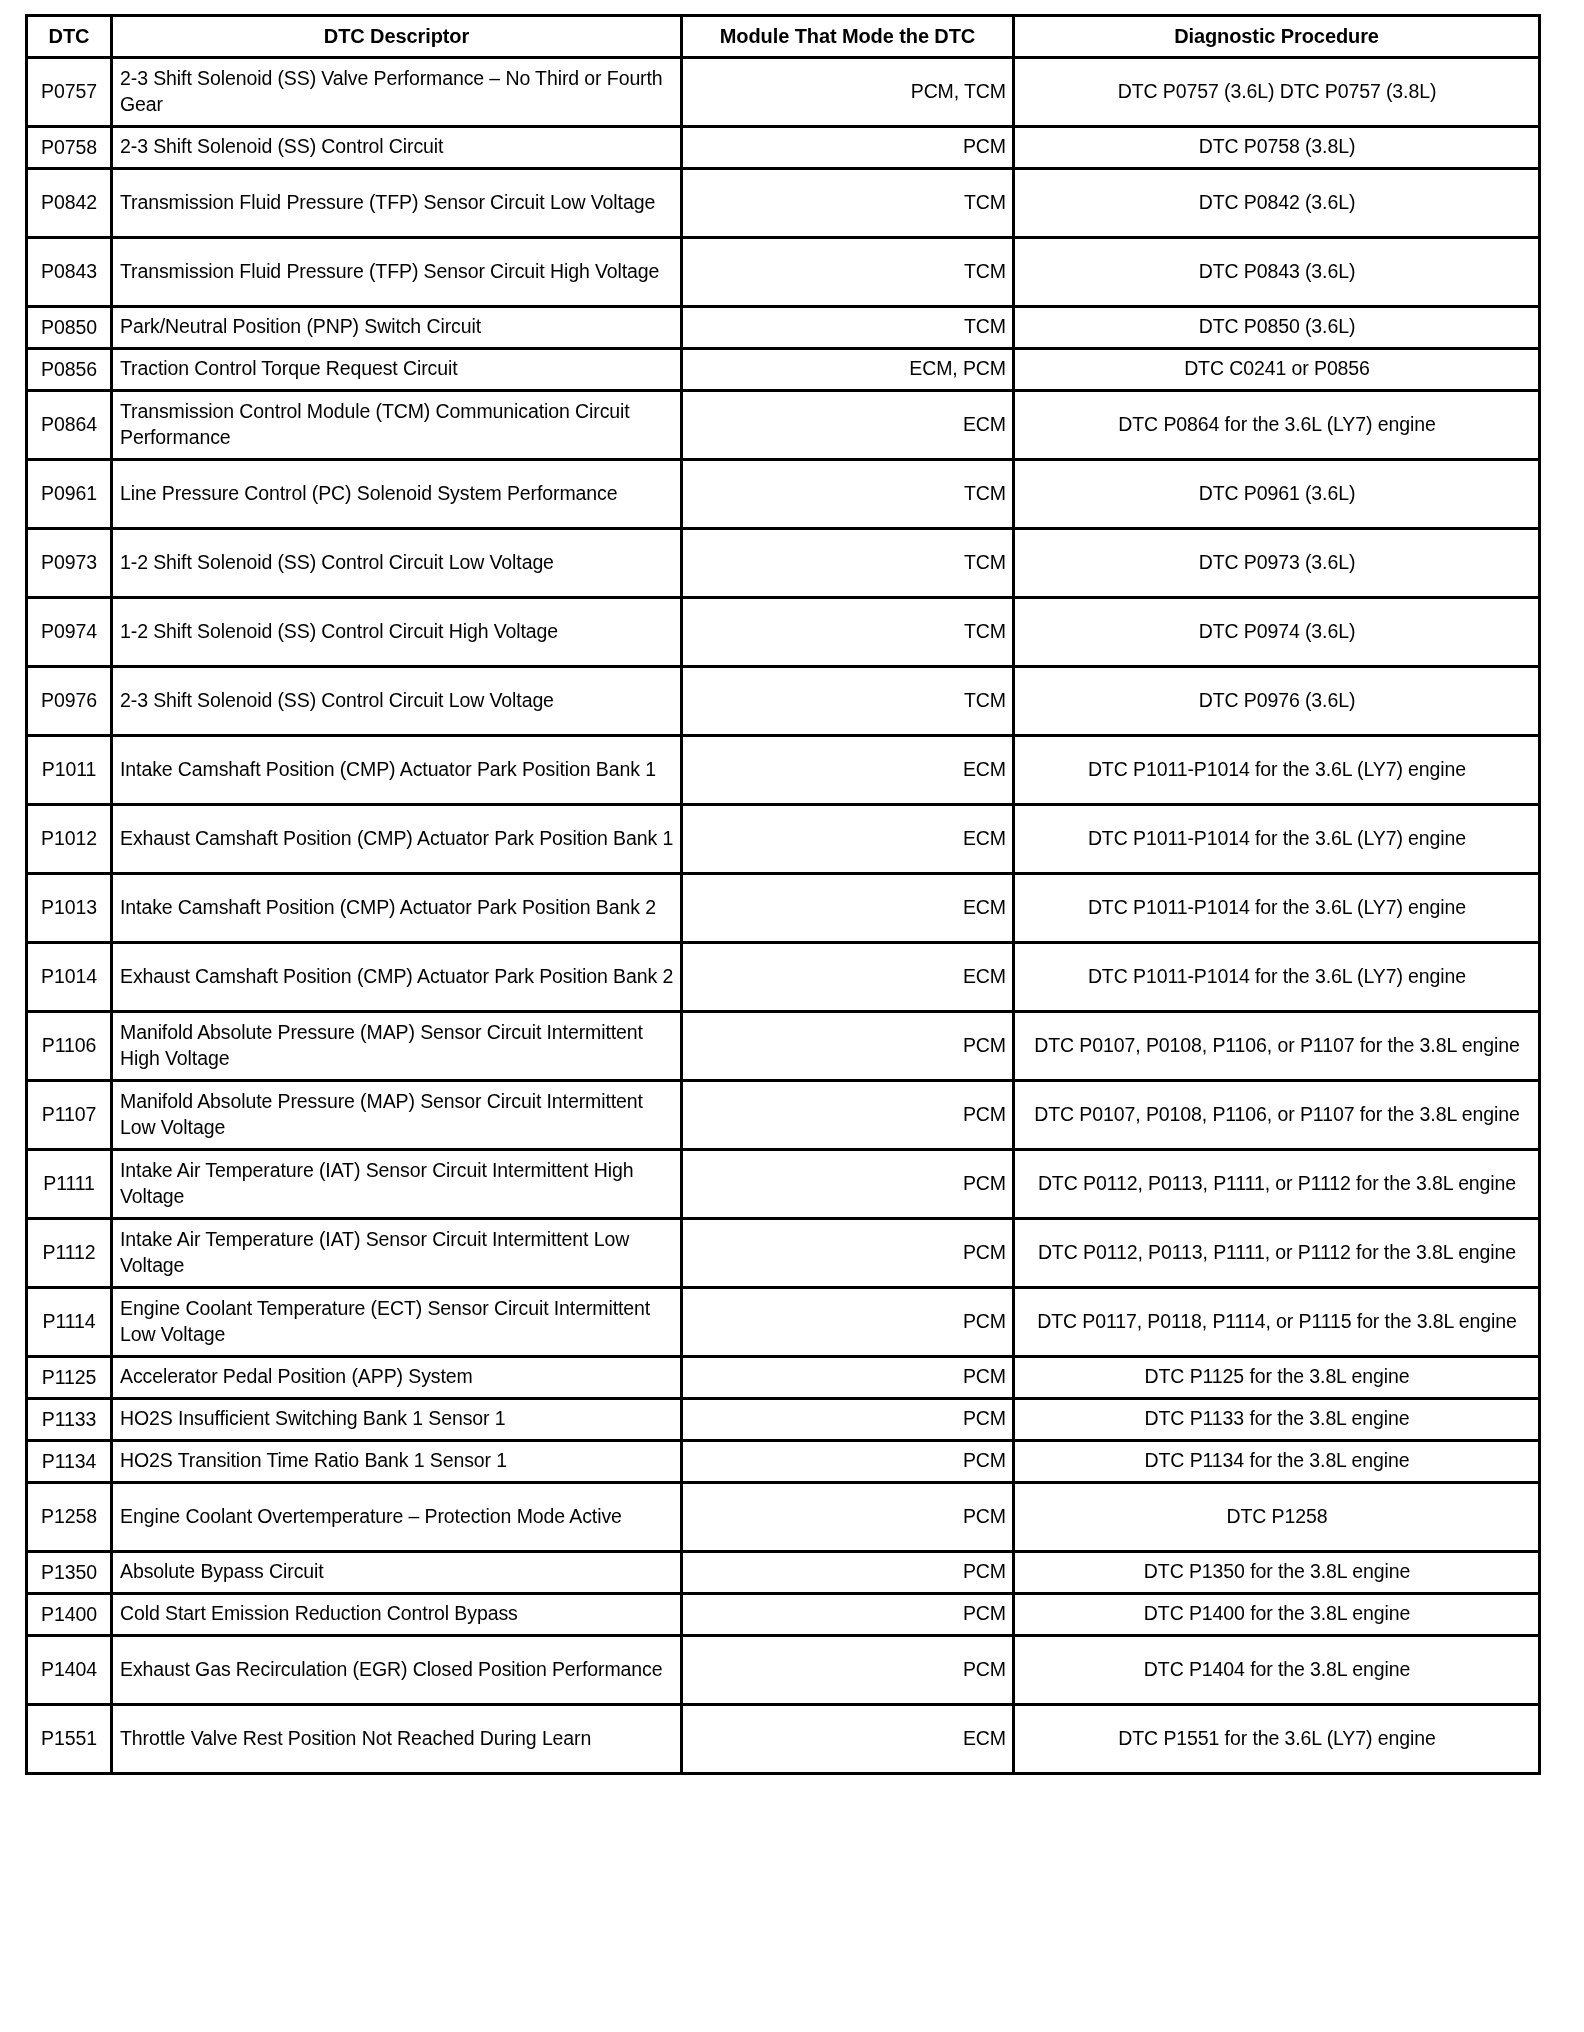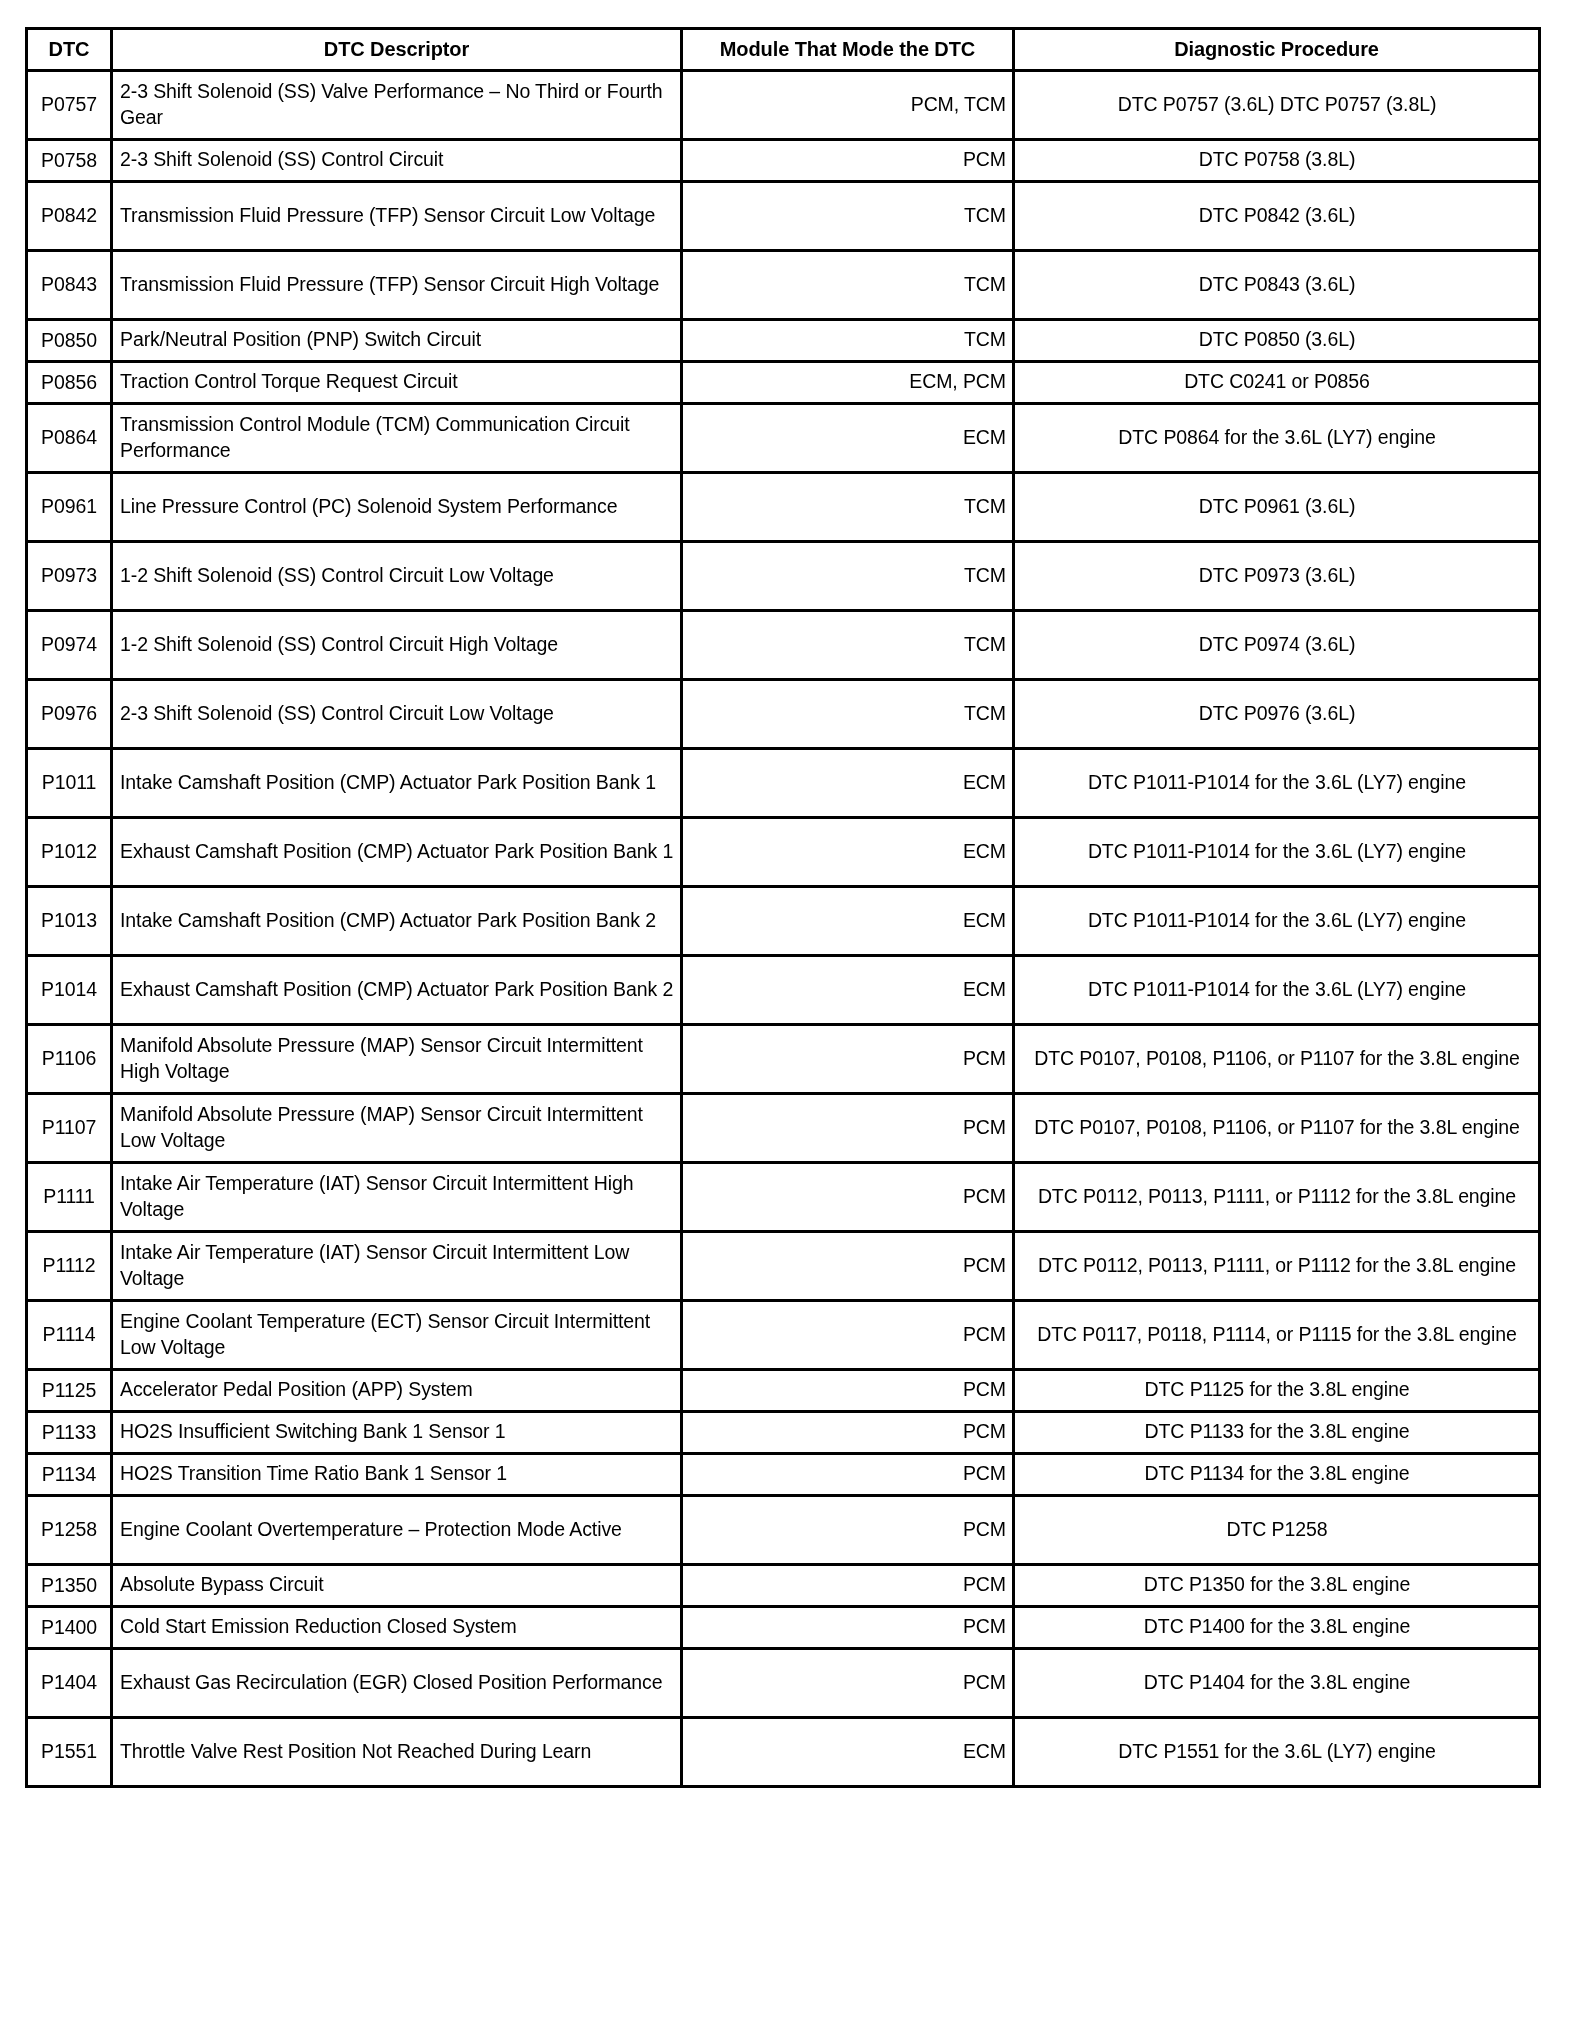--- a/index.html
+++ b/index.html
@@ -12,21 +12,21 @@
     height: 2032px;
     font-family: "Liberation Sans", sans-serif;
     color: #000000;
     overflow: hidden;
   }
   #page {
     position: relative;
     width: 1584px;
     height: 2032px;
     box-sizing: border-box;
-    padding: 27px 46px 0 25px;
+    padding: 14px 46px 0 25px;
   }
   table.dtc-table {
     width: 1513px;
     border-collapse: collapse;
     table-layout: fixed;
     border: 3px solid #000;
   }
   table.dtc-table col.c-dtc       { width: 85px; }
   table.dtc-table col.c-desc      { width: 570px; }
   table.dtc-table col.c-module    { width: 332px; }
@@ -239,21 +239,21 @@
           <td class="cell-proc">DTC P1258</td>
         </tr>
         <tr class="r1">
           <td class="cell-dtc">P1350</td>
           <td class="cell-desc">Absolute Bypass Circuit</td>
           <td class="cell-module">PCM</td>
           <td class="cell-proc">DTC P1350 for the 3.8L engine</td>
         </tr>
         <tr class="r1">
           <td class="cell-dtc">P1400</td>
-          <td class="cell-desc">Cold Start Emission Reduction Closed System</td>
+          <td class="cell-desc">Cold Start Emission Reduction Control Bypass</td>
           <td class="cell-module">PCM</td>
           <td class="cell-proc">DTC P1400 for the 3.8L engine</td>
         </tr>
         <tr class="r2">
           <td class="cell-dtc">P1404</td>
           <td class="cell-desc">Exhaust Gas Recirculation (EGR) Closed Position Performance</td>
           <td class="cell-module">PCM</td>
           <td class="cell-proc">DTC P1404 for the 3.8L engine</td>
         </tr>
         <tr class="r2">

